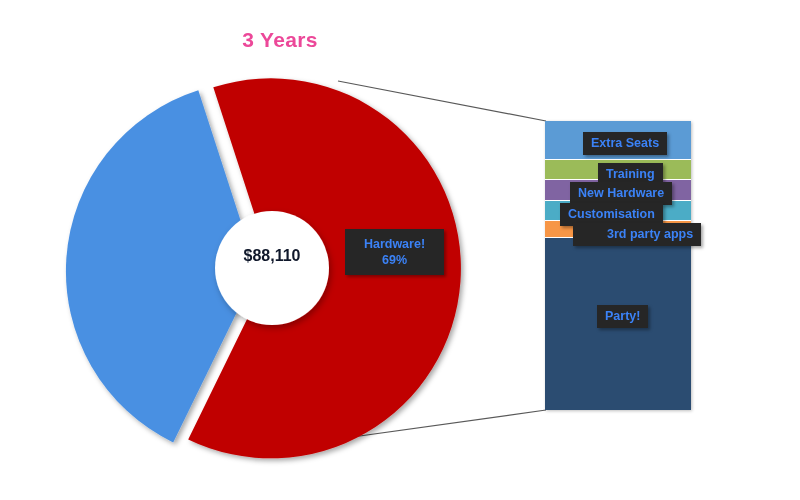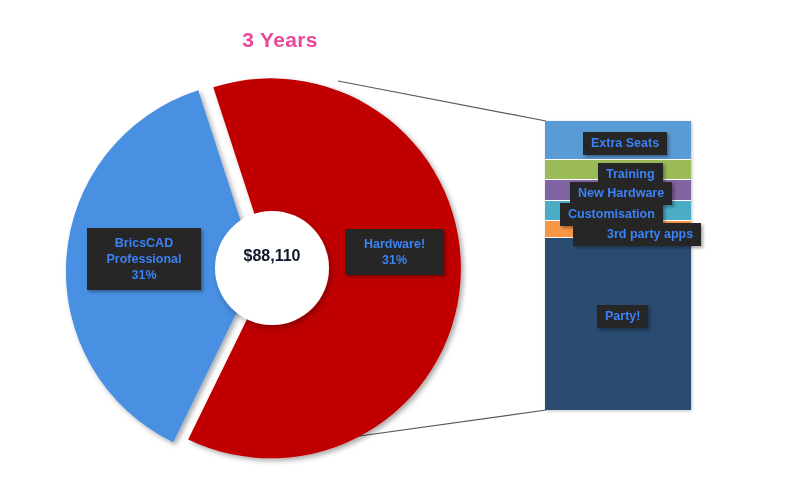--- a/index.html
+++ b/index.html
@@ -99,29 +99,24 @@
              Z"></path>
 
     <path filter="url(#sliceShadow)" fill="#4A90E2" d="M 257 271
              L 173.2 442.4
              A 190 190 0 0 1 198.3 90.3
              Z"></path>
 
     <circle cx="272" cy="268" r="57" fill="#FFFFFF" filter="url(#ringShadow)"></circle>
   </svg>
 
-  <div class="dlabel pie-label" id="label-bricscad">
-    <div>BricsCAD</div>
-    <div>Professional</div>
-    <div>31%</div>
-  </div>
 
   <div class="dlabel pie-label" id="label-savings">
     <div>Hardware!</div>
-    <div>31%</div>
+    <div>69%</div>
   </div>
 
   <div class="center-value">$88,110</div>
 
   <div id="bar">
     <div class="seg" style="height:13.5%;background:#5B9BD5;"></div>
     <div class="seg" style="height:6.9%;background:#9BBB59;"></div>
     <div class="seg" style="height:7.3%;background:#8064A2;"></div>
     <div class="seg" style="height:6.9%;background:#4BACC6;"></div>
     <div class="seg" style="height:5.9%;background:#F79646;"></div>

